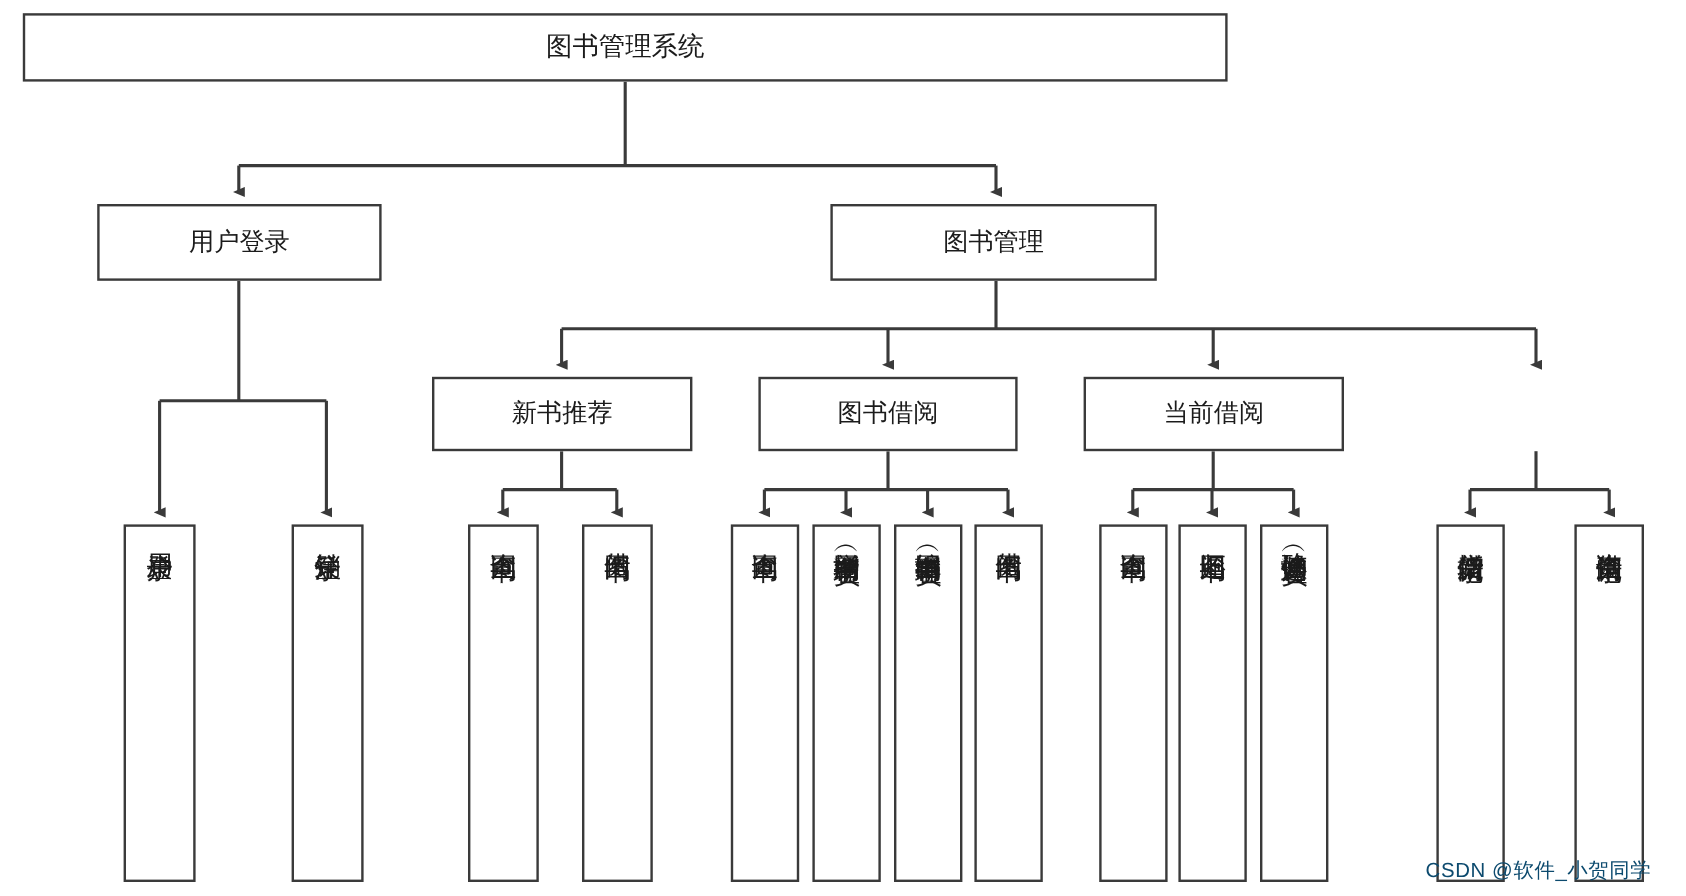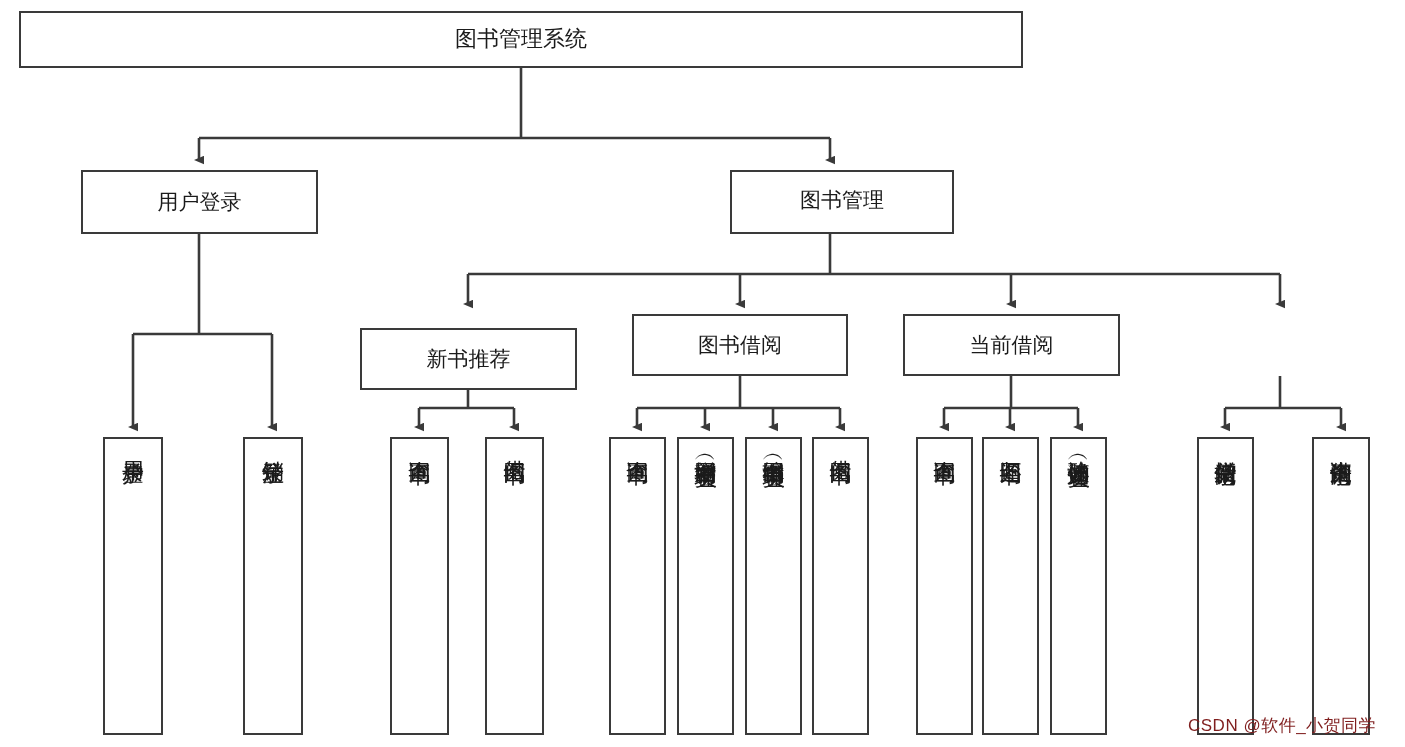--- a/index.html
+++ b/index.html
@@ -42,21 +42,21 @@
     text-orientation:upright;
     font-size:22px;
     letter-spacing:1px;
     line-height:1.0;
     white-space:nowrap;
   }
   .watermark{
     position:absolute;
     left:1188px;top:714px;
     font-size:17px;
-    color:#7f1d1d;
+    color:#0c4a6e;
     white-space:nowrap;
     letter-spacing:0.5px;
   }
 </style>
 </head>
 <body>
 
 <div id="stage">
 
   <svg id="wires" viewBox="0 0 1405 747" xmlns="http://www.w3.org/2000/svg">
@@ -109,25 +109,25 @@
     </g>
   </svg>
 
   <div class="node h title" style="left:19px;top:11px;width:1004px;height:57px;">
     <span class="lbl">图书管理系统</span>
   </div>
 
   <div class="node h" style="left:81px;top:170px;width:237px;height:64px;">
     <span class="lbl">用户登录</span>
   </div>
-  <div class="node h" style="left:730px;top:170px;width:224px;height:64px;font-family:Liberation Mono, monospace;">
+  <div class="node h" style="left:692px;top:170px;width:272px;height:64px;">
     <span class="lbl">图书管理</span>
   </div>
 
-  <div class="node h" style="left:360px;top:314px;width:217px;height:62px;margin-top:14px;">
+  <div class="node h" style="left:360px;top:314px;width:217px;height:62px;">
     <span class="lbl">新书推荐</span>
   </div>
   <div class="node h" style="left:903px;top:314px;width:217px;height:62px;">
     <span class="lbl">当前借阅</span>
   </div>
   <div class="node h" style="left:632px;top:314px;width:216px;height:62px;">
     <span class="lbl">图书借阅</span>
   </div>
 
   <div class="node v" style="left:103px;top:437px;width:60px;height:298px;">

